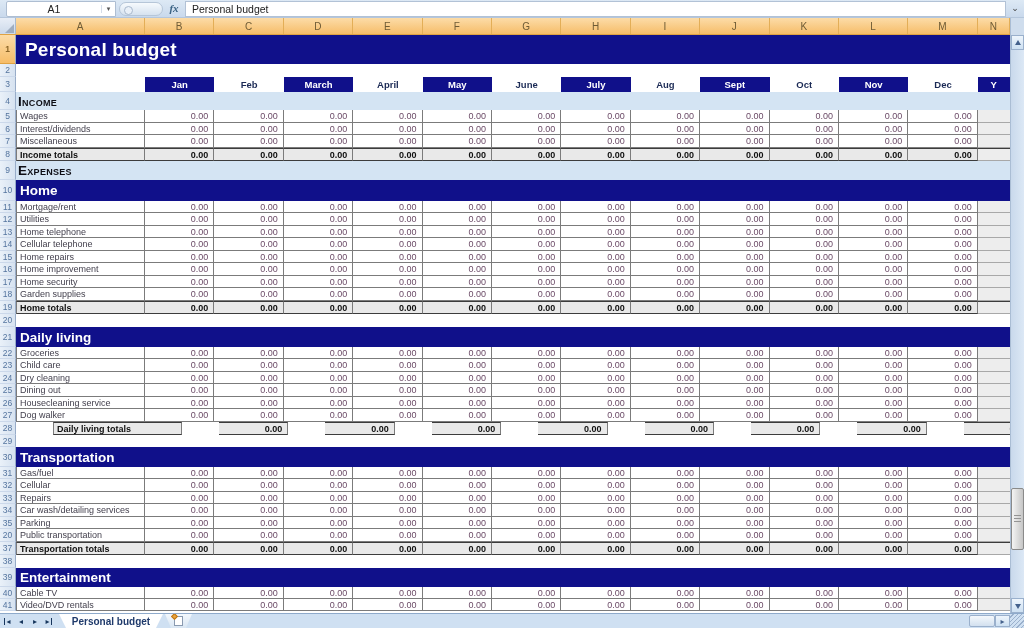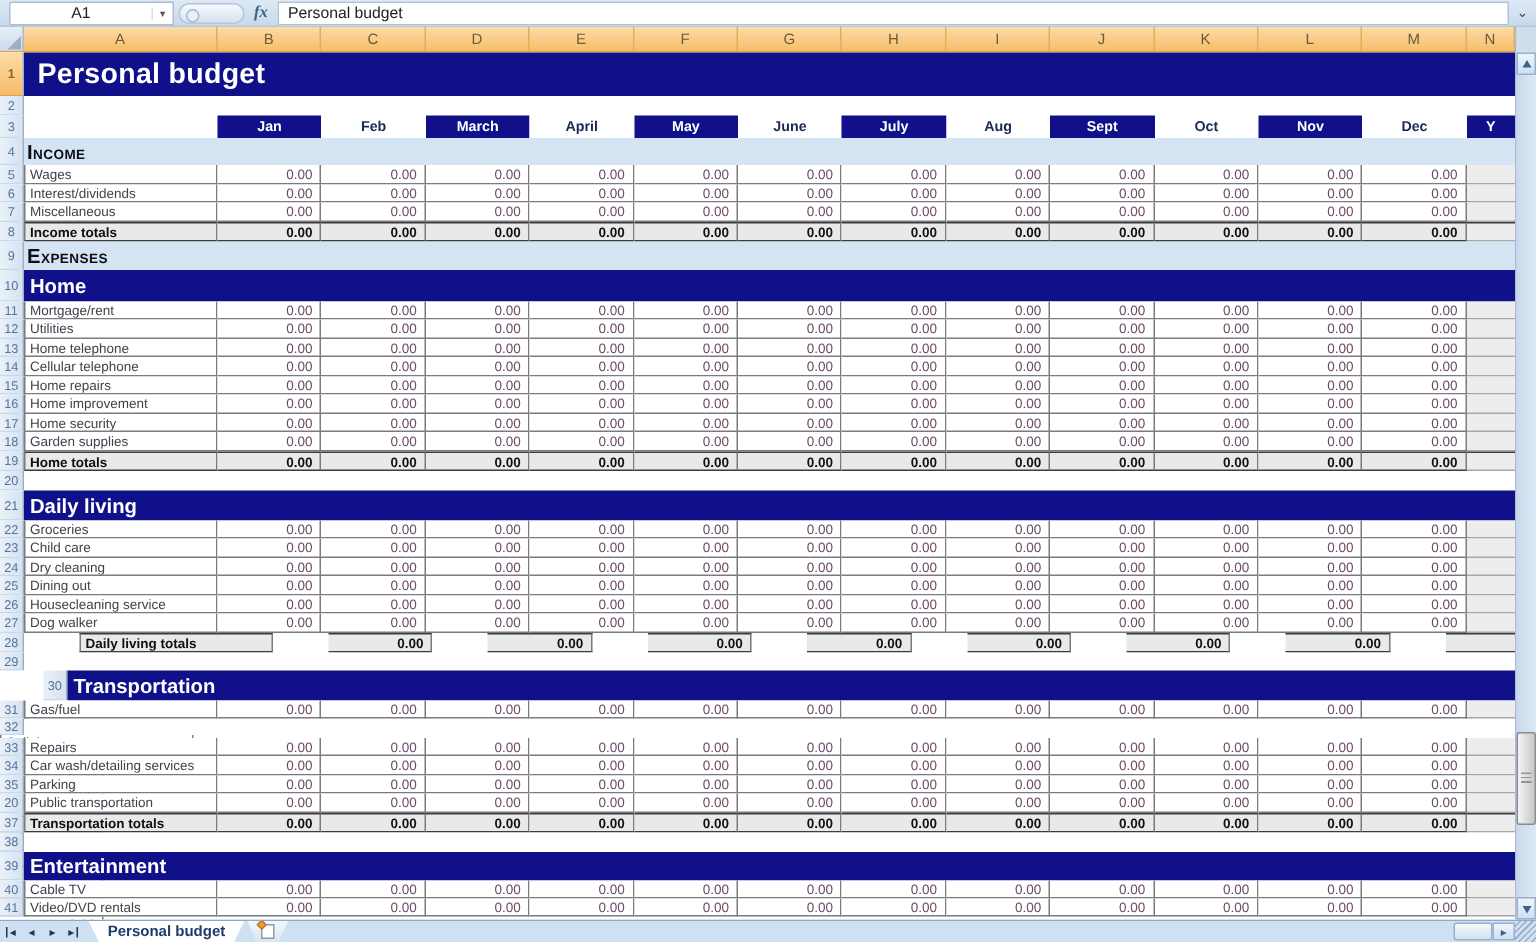--- a/index.html
+++ b/index.html
@@ -490,42 +490,42 @@
           <div class="cell val">0.00</div>
           <div class="cell val">0.00</div>
           <div class="cell val">0.00</div>
           <div class="cell val">0.00</div>
           <div class="cell ycell"></div>
         </div>
         <div class="grow t-blank" style="height: 12px;">
           <div class="rh">29</div>
           <div class="cell blank-cell"></div>
         </div>
-        <div class="grow t-banner" style="height: 20px; padding-left: 29px;">
+        <div class="grow t-banner" style="height: 20px;">
           <div class="rh">30</div>
           <div class="cell banner-cell">Transportation</div>
         </div>
         <div class="grow t-data" style="height: 12px;">
           <div class="rh">31</div>
           <div class="cell lbl">Gas/fuel</div>
           <div class="cell val">0.00</div>
           <div class="cell val">0.00</div>
           <div class="cell val">0.00</div>
           <div class="cell val">0.00</div>
           <div class="cell val">0.00</div>
           <div class="cell val">0.00</div>
           <div class="cell val">0.00</div>
           <div class="cell val">0.00</div>
           <div class="cell val">0.00</div>
           <div class="cell val">0.00</div>
           <div class="cell val">0.00</div>
           <div class="cell val">0.00</div>
           <div class="cell ycell"></div>
         </div>
-        <div class="grow t-data" style="height: 13px; flex-direction: column;">
+        <div class="grow t-data" style="height: 13px;">
           <div class="rh">32</div>
           <div class="cell lbl">Cellular</div>
           <div class="cell val">0.00</div>
           <div class="cell val">0.00</div>
           <div class="cell val">0.00</div>
           <div class="cell val">0.00</div>
           <div class="cell val">0.00</div>
           <div class="cell val">0.00</div>
           <div class="cell val">0.00</div>
           <div class="cell val">0.00</div>

